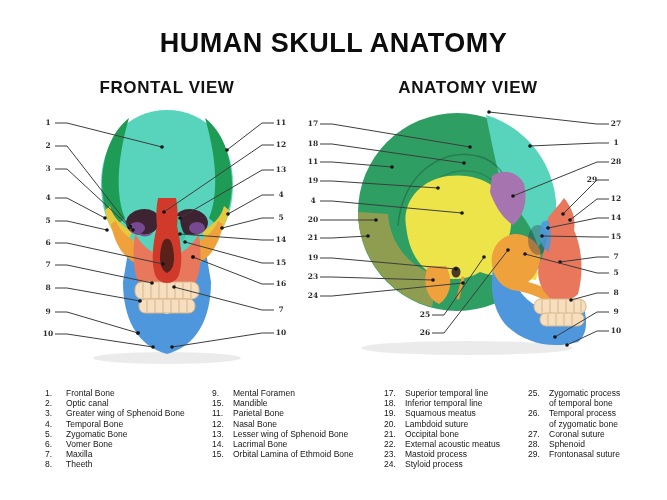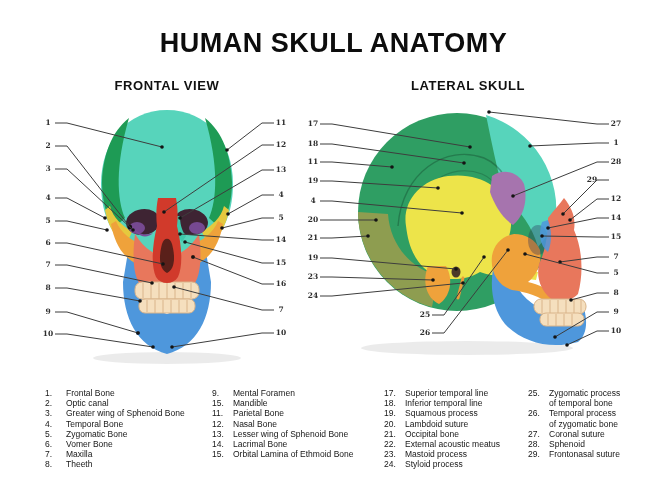--- a/index.html
+++ b/index.html
@@ -1,20 +1,20 @@
 <!DOCTYPE html>
 <html><head>
 <meta charset="utf-8">
 <style>
   html,body{margin:0;padding:0;background:#fff;}
   #page{position:relative;width:627px;height:500px;background:#fff;overflow:hidden;
         font-family:"Liberation Sans",sans-serif;}
   .main-title{position:absolute;top:28px;left:0;width:667px;text-align:center;
         font-size:27px;font-weight:bold;letter-spacing:.5px;color:#0d0d0d;}
-  .view-label{position:absolute;top:78px;font-size:13px;font-weight:bold;
+  .view-label{position:absolute;top:78px;font-size:17px;font-weight:bold;
         letter-spacing:.6px;color:#111;text-align:center;width:160px;}
   #frontal-label{left:87px;}
   #lateral-label{left:388px;}
   .skull{position:absolute;}
   #frontal-skull{left:85px;top:106px;}
   #lateral-skull{left:342px;top:106px;}
   #callout-lines{position:absolute;left:0;top:0;width:667px;height:500px;
         pointer-events:none;}
   #callout-lines polyline{fill:none;stroke:#3d3d3d;stroke-width:1;}
   #callout-lines .dot{fill:#141414;stroke:none;}
@@ -27,21 +27,21 @@
   .lnum{display:inline-block;width:21px;flex:0 0 21px;}
   .ltxt{white-space:nowrap;}
 </style>
 </head>
 <body>
 
 <div id="page">
 
   <div class="main-title">HUMAN SKULL ANATOMY</div>
   <div class="view-label" id="frontal-label">FRONTAL VIEW</div>
-  <div class="view-label" id="lateral-label">LATERAL SKULL</div>
+  <div class="view-label" id="lateral-label">ANATOMY VIEW</div>
 
   <svg id="frontal-skull" class="skull" width="160" height="260" viewBox="0 0 160 260">
     <ellipse cx="82" cy="252" rx="74" ry="6" fill="rgba(0,0,0,0.08)"></ellipse>
 
     <path d="M82,4 C42,4 16,36 16,78 C16,112 30,136 50,146 L114,146 C134,136 148,112 148,78 C148,36 122,4 82,4 Z" fill="#57D4BB"></path>
 
     <path d="M44,12 C26,26 18,50 17,76 C17,94 21,110 29,122 L40,112 C32,94 30,60 44,12 Z" fill="#1E9B55"></path>
     <path d="M120,12 C138,26 146,50 147,76 C147,94 143,110 135,122 L124,112 C132,94 134,60 120,12 Z" fill="#1E9B55"></path>
 
     <path d="M20,104 C23,120 30,132 41,139 L47,126 C37,119 28,112 25,100 Z" fill="#E5C93E"></path>
@@ -326,21 +326,21 @@
         <div class="legend-row">
           <span class="lnum">17.</span>
           <span class="ltxt">Superior temporal line</span>
         </div>
         <div class="legend-row">
           <span class="lnum">18.</span>
           <span class="ltxt">Inferior temporal line</span>
         </div>
         <div class="legend-row">
           <span class="lnum">19.</span>
-          <span class="ltxt">Squamous process</span>
+          <span class="ltxt">Squamous meatus</span>
         </div>
         <div class="legend-row">
           <span class="lnum">20.</span>
           <span class="ltxt">Lambdoid suture</span>
         </div>
         <div class="legend-row">
           <span class="lnum">21.</span>
           <span class="ltxt">Occipital bone</span>
         </div>
         <div class="legend-row">

